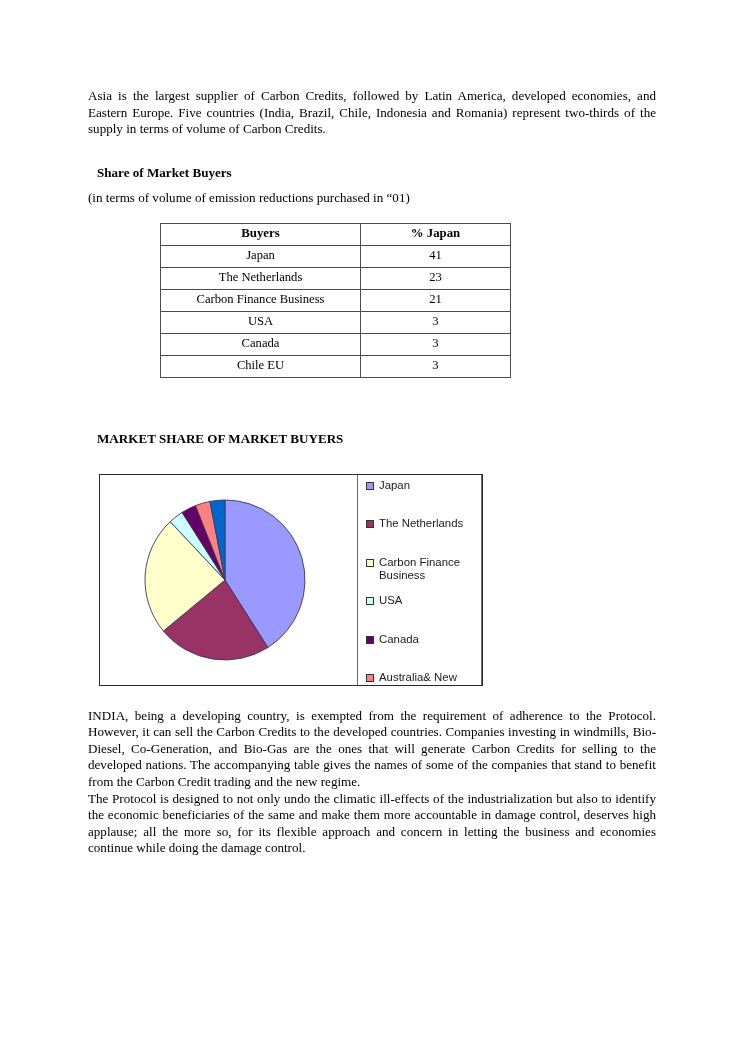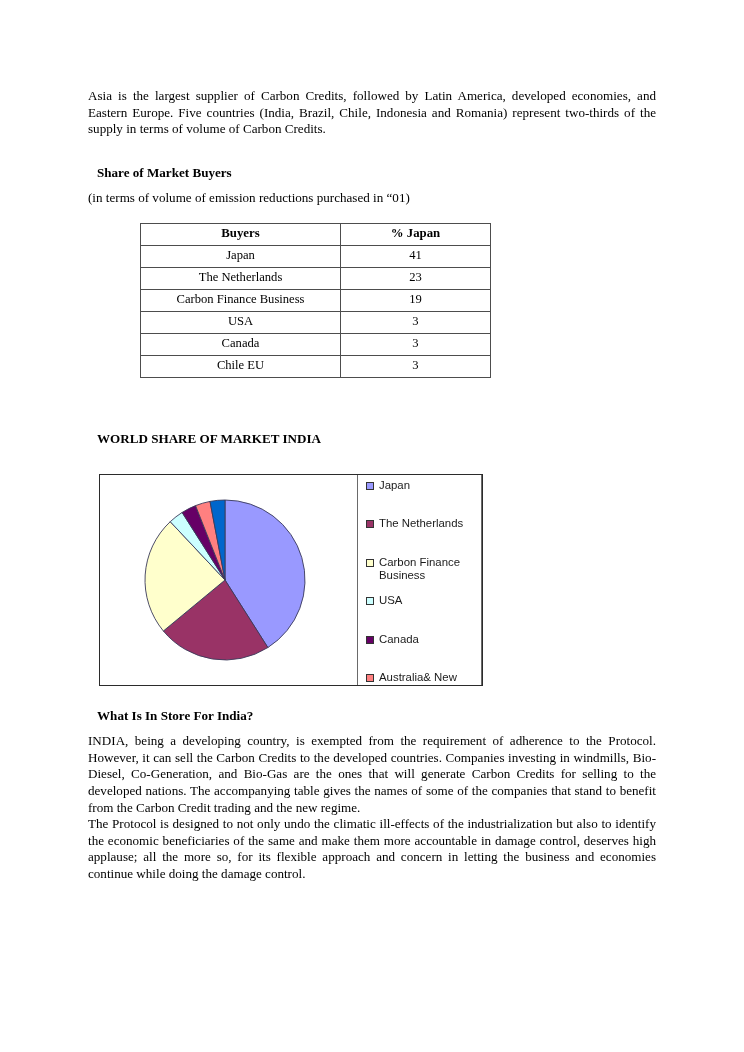--- a/index.html
+++ b/index.html
@@ -41,21 +41,21 @@
     margin: 9px;
     font-size: 13.1px;
     line-height: 16.6px;
     font-weight: bold;
   }
   .spacer-18 { height: 18px; }
 
   
   .tbl-wrap {
     margin-top: 16px;
-    margin-left: 4px;
+    margin-left: 24px;
     padding-left: 48px;
   }
   table.buyers {
     border-collapse: collapse;
     width: 350px;
     table-layout: fixed;
   }
   table.buyers td, table.buyers th {
     border: 1px solid #4d4d4d;
     font-size: 12.6px;
@@ -175,41 +175,41 @@
           <tr>
             <td>Japan</td>
             <td>41</td>
           </tr>
           <tr>
             <td>The Netherlands</td>
             <td>23</td>
           </tr>
           <tr>
             <td>Carbon Finance Business</td>
-            <td>19</td>
+            <td>21</td>
           </tr>
           <tr>
             <td>USA</td>
             <td>3</td>
           </tr>
           <tr>
             <td>Canada</td>
             <td>3</td>
           </tr>
           <tr>
             <td>Chile EU</td>
             <td>3</td>
           </tr>
         </tbody>
       </table>
     </div>
 
     <div style="height:44px"></div>
 
-    <p class="h-bold">WORLD SHARE OF MARKET INDIA</p>
+    <p class="h-bold">MARKET SHARE OF MARKET BUYERS</p>
 
     <div class="chart-block">
       <div class="chart-frame">
         <div class="plot-area">
           <svg class="pie-svg" id="pie-svg" width="180" height="178" viewBox="0 0 180 178">
               <path d="M 89 88 L 89.00 8.00 A 80 80 0 0 1 131.87 155.55 Z" fill="#9999ff" stroke="#3a3a5a" stroke-width="0.9"></path>
               <path d="M 89 88 L 131.87 155.55 A 80 80 0 0 1 27.36 138.99 Z" fill="#993366" stroke="#3a3a5a" stroke-width="0.9"></path>
               <path d="M 89 88 L 27.36 138.99 A 80 80 0 0 1 34.24 29.68 Z" fill="#ffffcc" stroke="#3a3a5a" stroke-width="0.9"></path>
               <path d="M 89 88 L 34.24 29.68 A 80 80 0 0 1 46.13 20.45 Z" fill="#ccffff" stroke="#3a3a5a" stroke-width="0.9"></path>
               <path d="M 89 88 L 46.13 20.45 A 80 80 0 0 1 59.55 13.62 Z" fill="#660066" stroke="#3a3a5a" stroke-width="0.9"></path>
@@ -244,18 +244,17 @@
             <div class="legend-item">
               <span class="sw" style="background: rgb(255, 128, 128);"></span>
               <span class="lt">Australia&amp; New</span>
             </div>
           </div>
       </div>
     </div>
 
     <div class="after-chart"></div>
 
-    <p class="h-bold">What Is In Store For India?</p>
     <p class="body">INDIA, being a developing country, is exempted from the requirement of adherence to the Protocol. However, it can sell the Carbon Credits to the developed countries. Companies investing in windmills, Bio-Diesel, Co-Generation, and Bio-Gas are the ones that will generate Carbon Credits for selling to the developed nations. The accompanying table gives the names of some of the companies that stand to benefit from the Carbon Credit trading and the new regime.</p>
     <p class="body">The Protocol is designed to not only undo the climatic ill-effects of the industrialization but also to identify the economic beneficiaries of the same and make them more accountable in damage control, deserves high applause; all the more so, for its flexible approach and concern in letting the business and economies continue while doing the damage control.</p>
 
   </div>
 </div>
 
 </body></html>

